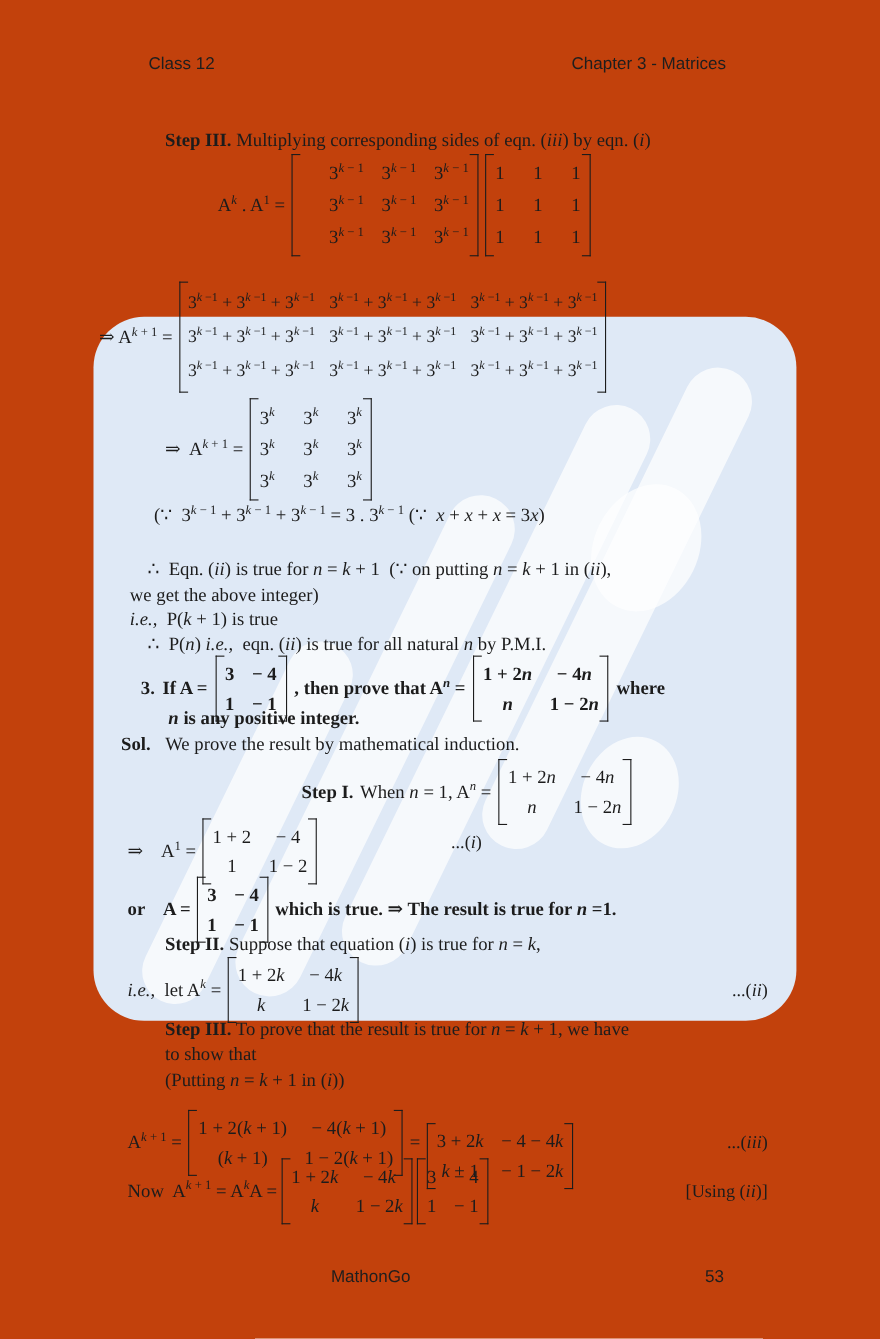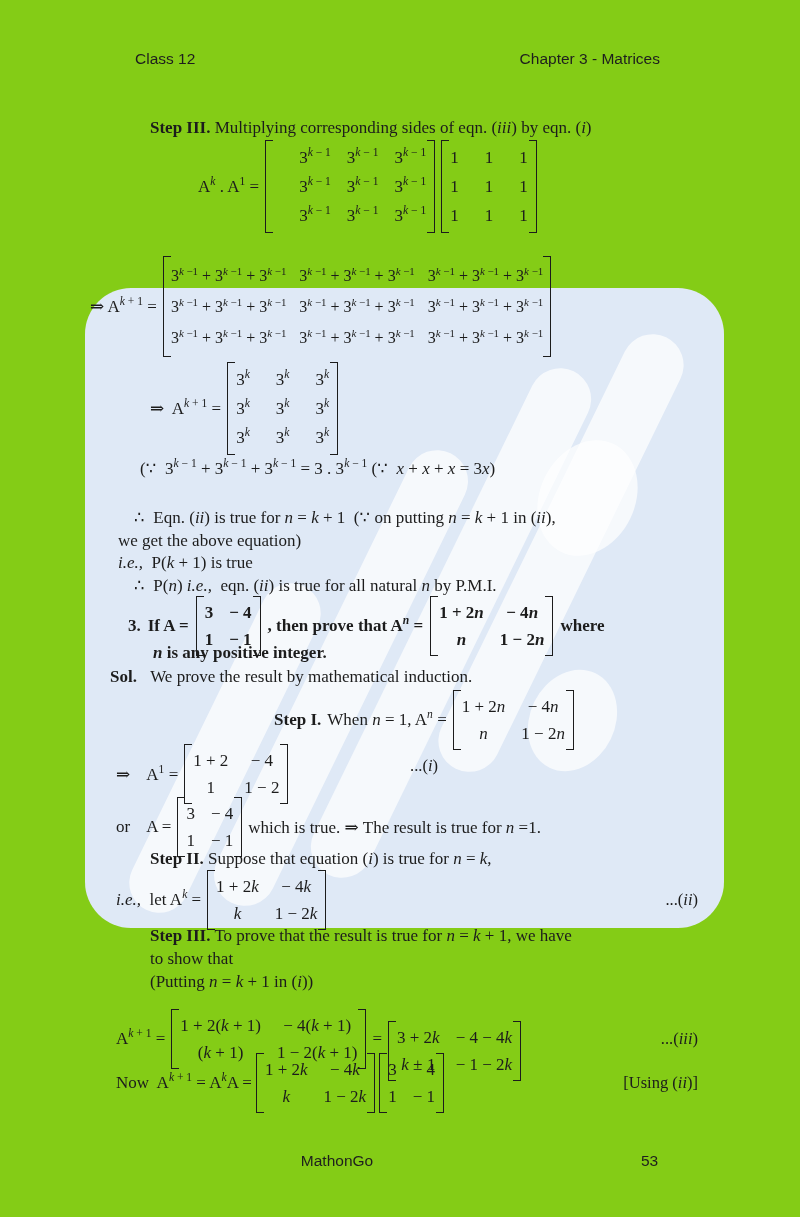--- a/index.html
+++ b/index.html
@@ -1,16 +1,16 @@
 <!DOCTYPE html>
 <html><head>
 <meta charset="utf-8">
 <style>
   html,body{margin:0;padding:0;background:#ffffff;}
-  .page{position:relative;width:800px;height:1217px;background:#84cc16;overflow:hidden;
+  .page{position:relative;width:800px;height:1217px;background:#c2410c;overflow:hidden;
         font-family:"Liberation Serif","DejaVu Serif","DejaVu Sans",serif;color:#1c1c1c;font-size:17px;}
   
   .panel{position:absolute;left:85px;top:288px;width:639px;height:640px;background:#dfe9f6;
          border-radius:46px;overflow:hidden;}
   .stripe{position:absolute;background:rgba(255,255,255,0.7);border-radius:44px;}
   
   .hf{position:absolute;font-family:"Liberation Sans","DejaVu Sans",sans-serif;font-size:15.5px;color:#1e1e1e;}
   
   .line{position:absolute;white-space:nowrap;line-height:23px;}
   .eq{position:absolute;display:flex;align-items:center;gap:6px;white-space:nowrap;}
@@ -108,21 +108,21 @@
         <div class="mc">3<sup><i>k</i></sup></div>
         <div class="mc">3<sup><i>k</i></sup></div>
         <div class="mc">3<sup><i>k</i></sup></div>
         <div class="mc">3<sup><i>k</i></sup></div>
       </span>
   </div>
 
   <div class="line" style="left:140px;top:457px;">(∵&nbsp;  3<sup><i>k</i> − 1</sup> + 3<sup><i>k</i> − 1</sup> + 3<sup><i>k</i> − 1</sup> = 3 . 3<sup><i>k</i> − 1</sup> (∵&nbsp; <i>x</i> + <i>x</i> + <i>x</i> = 3<i>x</i>)</div>
 
   <div class="line" style="left:134px;top:506px;">∴&nbsp;  Eqn. (<i>ii</i>) is true for <i>n</i> = <i>k</i> + 1&nbsp; (∵ on putting <i>n</i> = <i>k</i> + 1 in (<i>ii</i>),</div>
-  <div class="line" style="left:118px;top:529px;">we get the above equation)</div>
+  <div class="line" style="left:118px;top:529px;">we get the above integer)</div>
   <div class="line" style="left:118px;top:551px;"><i>i.e.,</i>&nbsp;  P(<i>k</i> + 1) is true</div>
   <div class="line" style="left:134px;top:574px;">∴&nbsp;  P(<i>n</i>) <i>i.e.,</i>&nbsp;  eqn. (<i>ii</i>) is true for all natural <i>n</i> by P.M.I.</div>
 
   <div class="eq bold" style="left:128px;top:596px;gap:7px;">
     <span>3.</span>
     <span>If A =</span>
     <span class="mx" style="grid-template-columns: repeat(2, auto);">
         <div class="mc">3</div>
         <div class="mc">− 4</div>
         <div class="mc">1</div>
@@ -161,21 +161,21 @@
   <div class="eq" style="left:116px;top:744px;">
     <span>⇒&nbsp; &nbsp; A<sup>1</sup> =</span>
     <span class="mx" style="grid-template-columns: repeat(2, auto);">
         <div class="mc">1 + 2</div>
         <div class="mc">− 4</div>
         <div class="mc">1</div>
         <div class="mc">1 − 2</div>
       </span>
   </div>
 
-  <div class="eq" style="left:116px;top:797px;">
+  <div class="eq" style="left:116px;top:797px;font-weight:bold;">
     <span>or&nbsp; &nbsp;  A =</span>
     <span class="mx" style="grid-template-columns: repeat(2, auto);">
         <div class="mc">3</div>
         <div class="mc">− 4</div>
         <div class="mc">1</div>
         <div class="mc">− 1</div>
       </span>
     <span>which is true. ⇒ The result is true for <i>n</i> =1.</span>
   </div>
 

